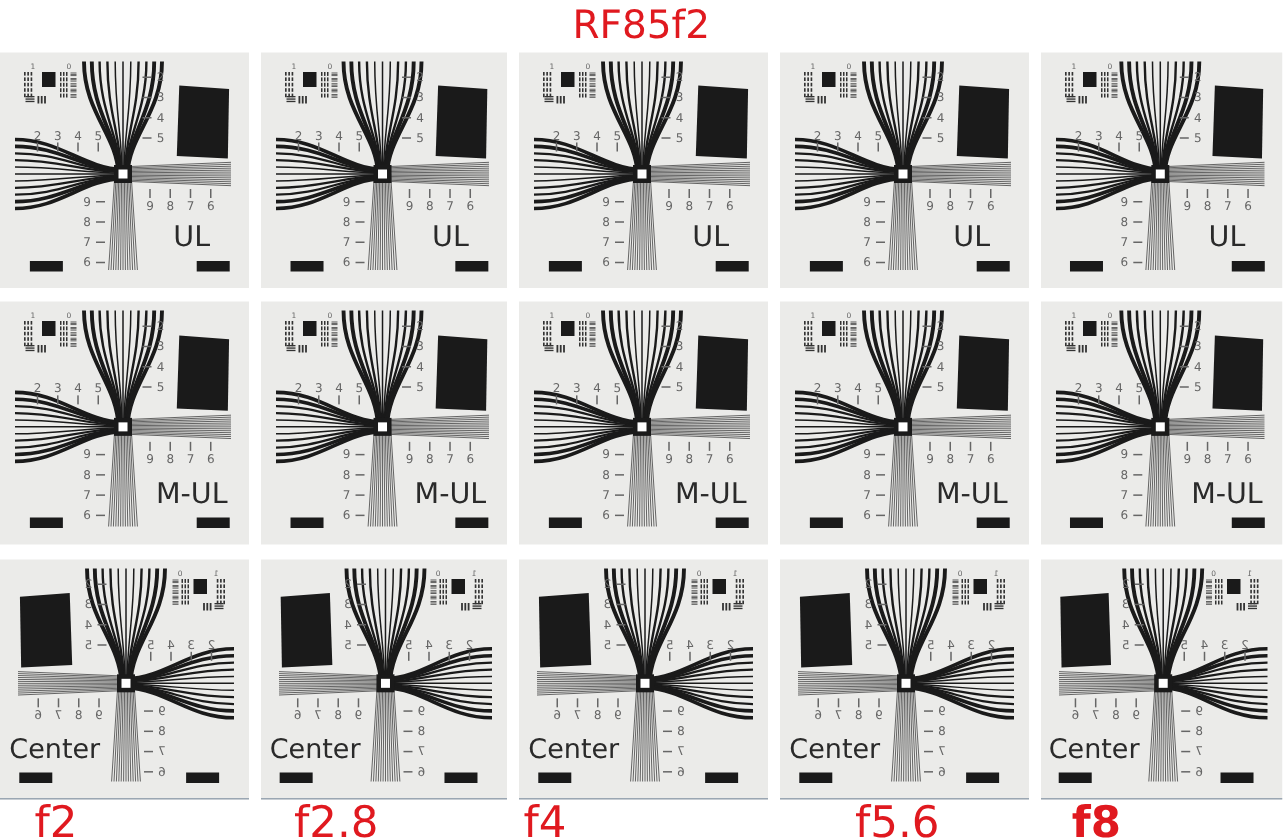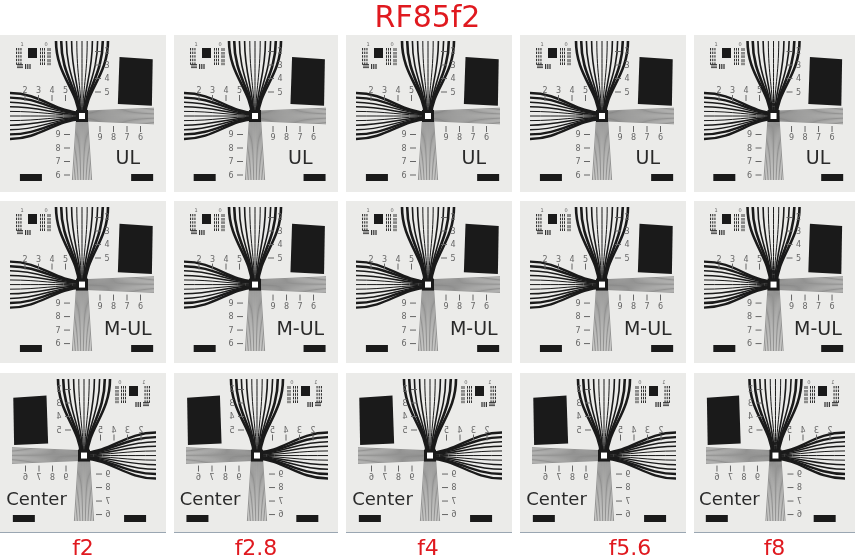--- a/index.html
+++ b/index.html
@@ -1,23 +1,23 @@
 <!DOCTYPE html>
 <html><head>
 <meta charset="utf-8">
 <style>
   html, body { margin: 0; padding: 0; background: #ffffff; }
   body { width: 855px; height: 560px; position: relative; overflow: hidden;
          font-family: "DejaVu Sans", "Liberation Sans", sans-serif; }
   .title { position: absolute; left: 0; width: 855px; top: 2px; text-align: center;
-           color: #e0191f; font-size: 30px; line-height: 30px; }
+           color: #e0191f; font-size: 26px; line-height: 30px; }
   .tile { position: absolute; background: #ebebe9; overflow: hidden; }
   .tile svg { display: block; }
-  .col-label { position: absolute; top: 535px; width: 120px; text-align: center;
-               color: #e0191f; font-size: 22px; line-height: 26px; }
+  .col-label { position: absolute; top: 535px; width: 120px; 
+               color: #e0191f; font-size: 29px; line-height: 26px; }
   .rule { position: absolute; top: 532px; height: 1px; background: #9aa6b2; }
 </style>
 </head>
 <body>
 
 <div class="title">RF85f2</div>
 
 <div id="grid">
     <div class="tile" style="left: 0px; top: 35px; width: 166px; height: 157px;">
       <svg width="166" height="157" viewBox="0 0 166 157">
@@ -2332,16 +2332,16 @@
         </g>
         <text x="35.42" y="132" font-size="18" fill="#2a2a2a" font-family="DejaVu Sans, sans-serif" text-anchor="middle">Center</text>
       </svg>
     </div>
     <div class="rule" style="left: 694px; width: 161px;"></div>
   </div>
 
 <div id="labels">
   <div class="col-label" style="left: 23px;">f2</div>
   <div class="col-label" style="left: 196px;">f2.8</div>
-  <div class="col-label" style="left: 368px;">f4</div>
+  <div class="col-label" style="left: 349px;">f4</div>
   <div class="col-label" style="left: 570px;">f5.6</div>
-  <div class="col-label" style="left: 714.5px;">f8</div>
+  <div class="col-label" style="left: 714.5px; font-weight: bold;">f8</div>
 </div>
 
 </body></html>

